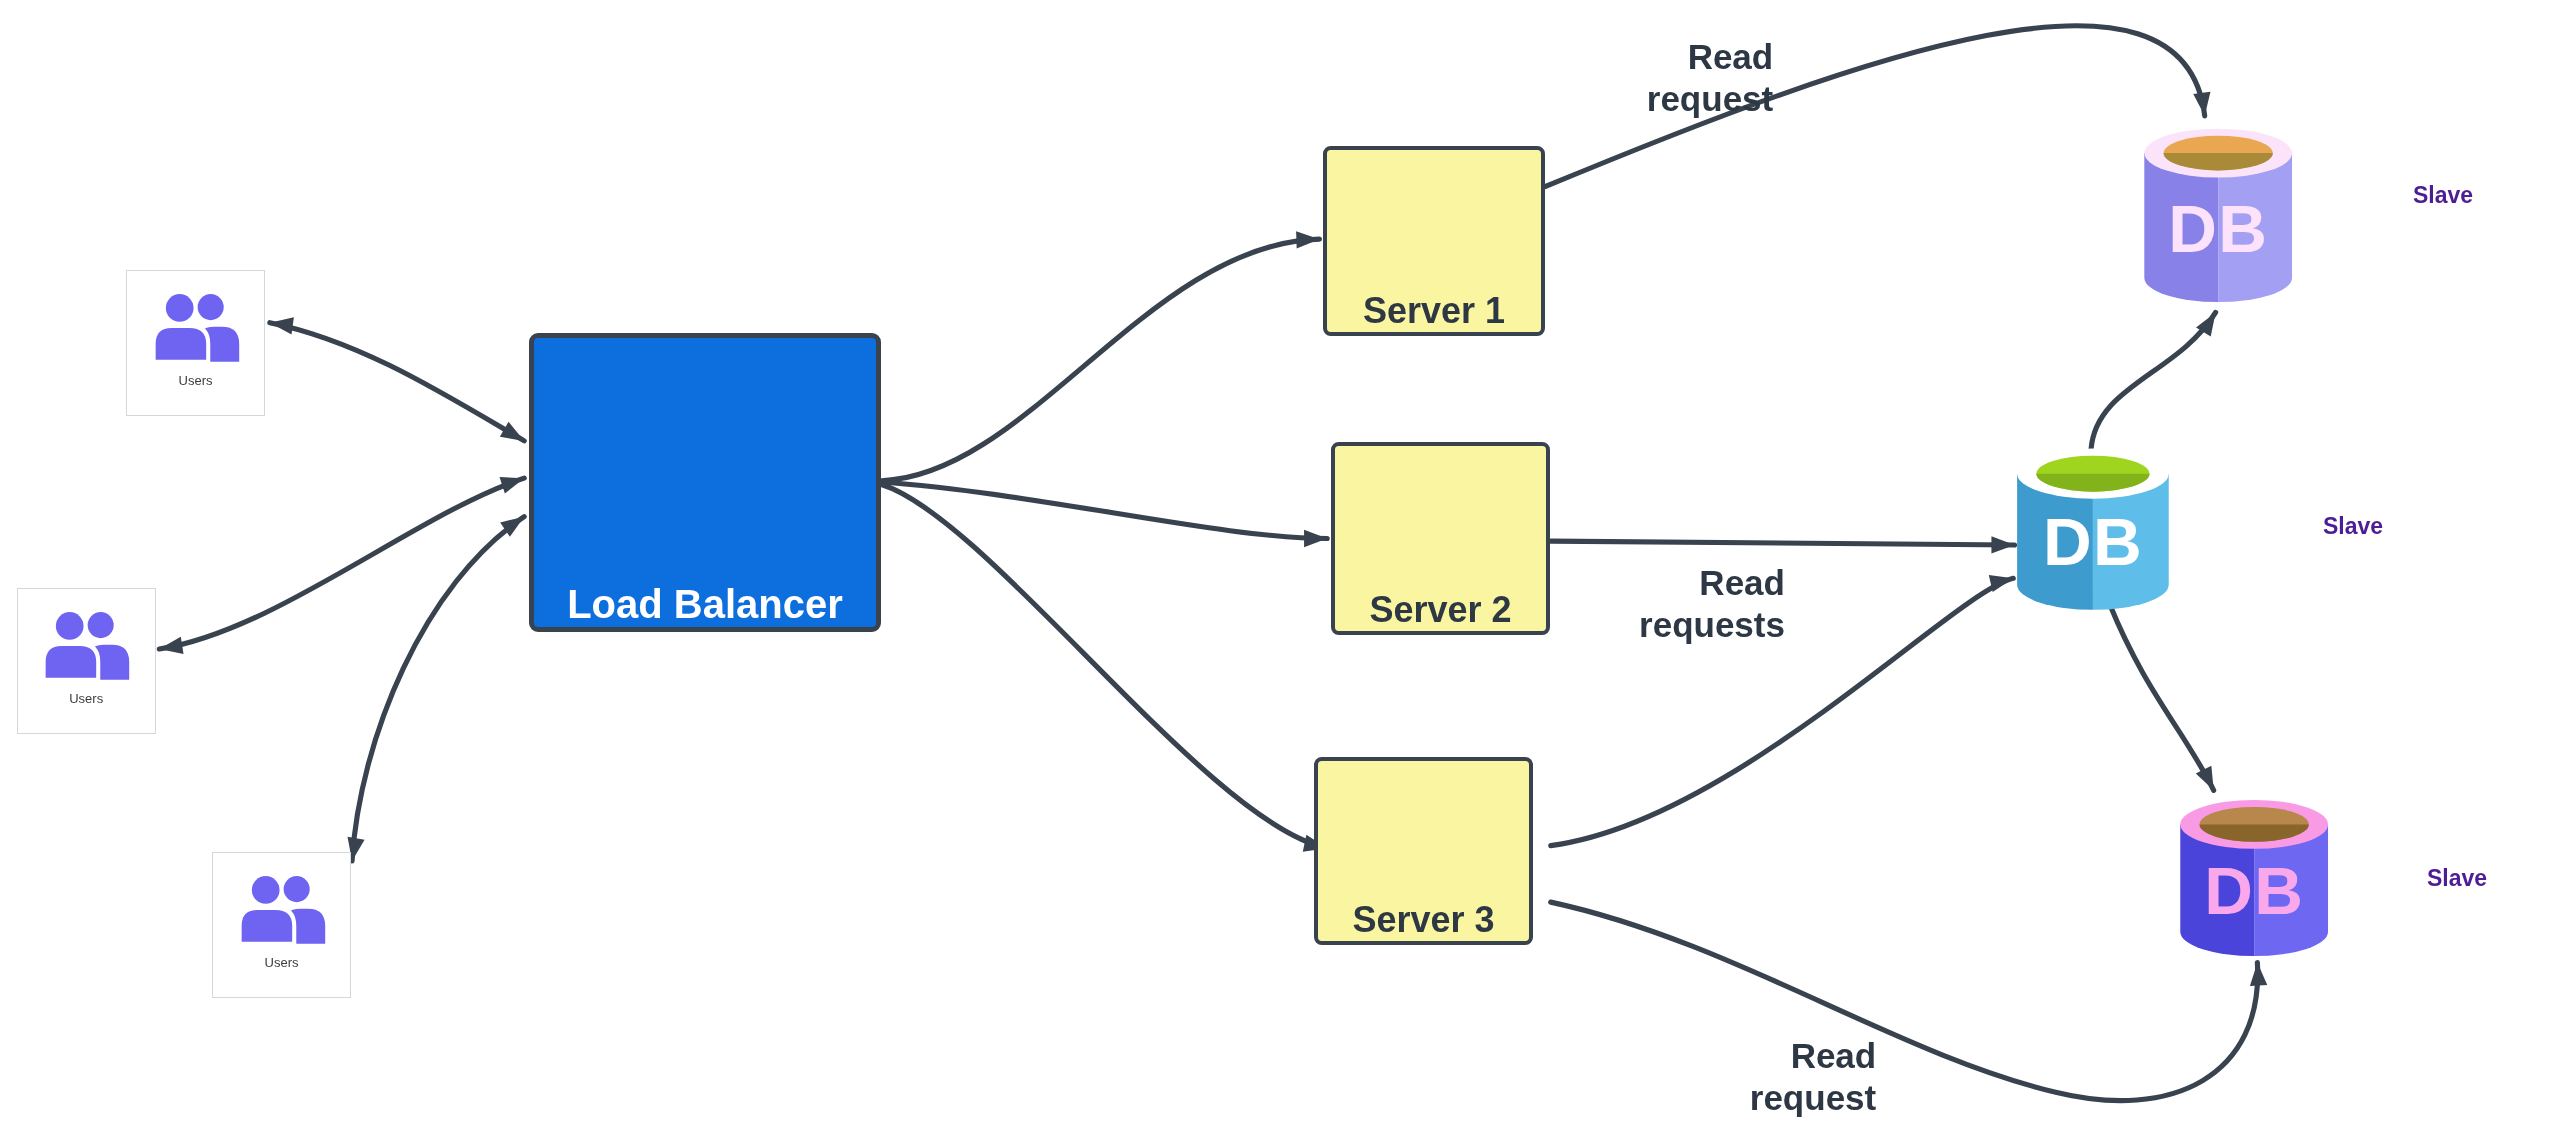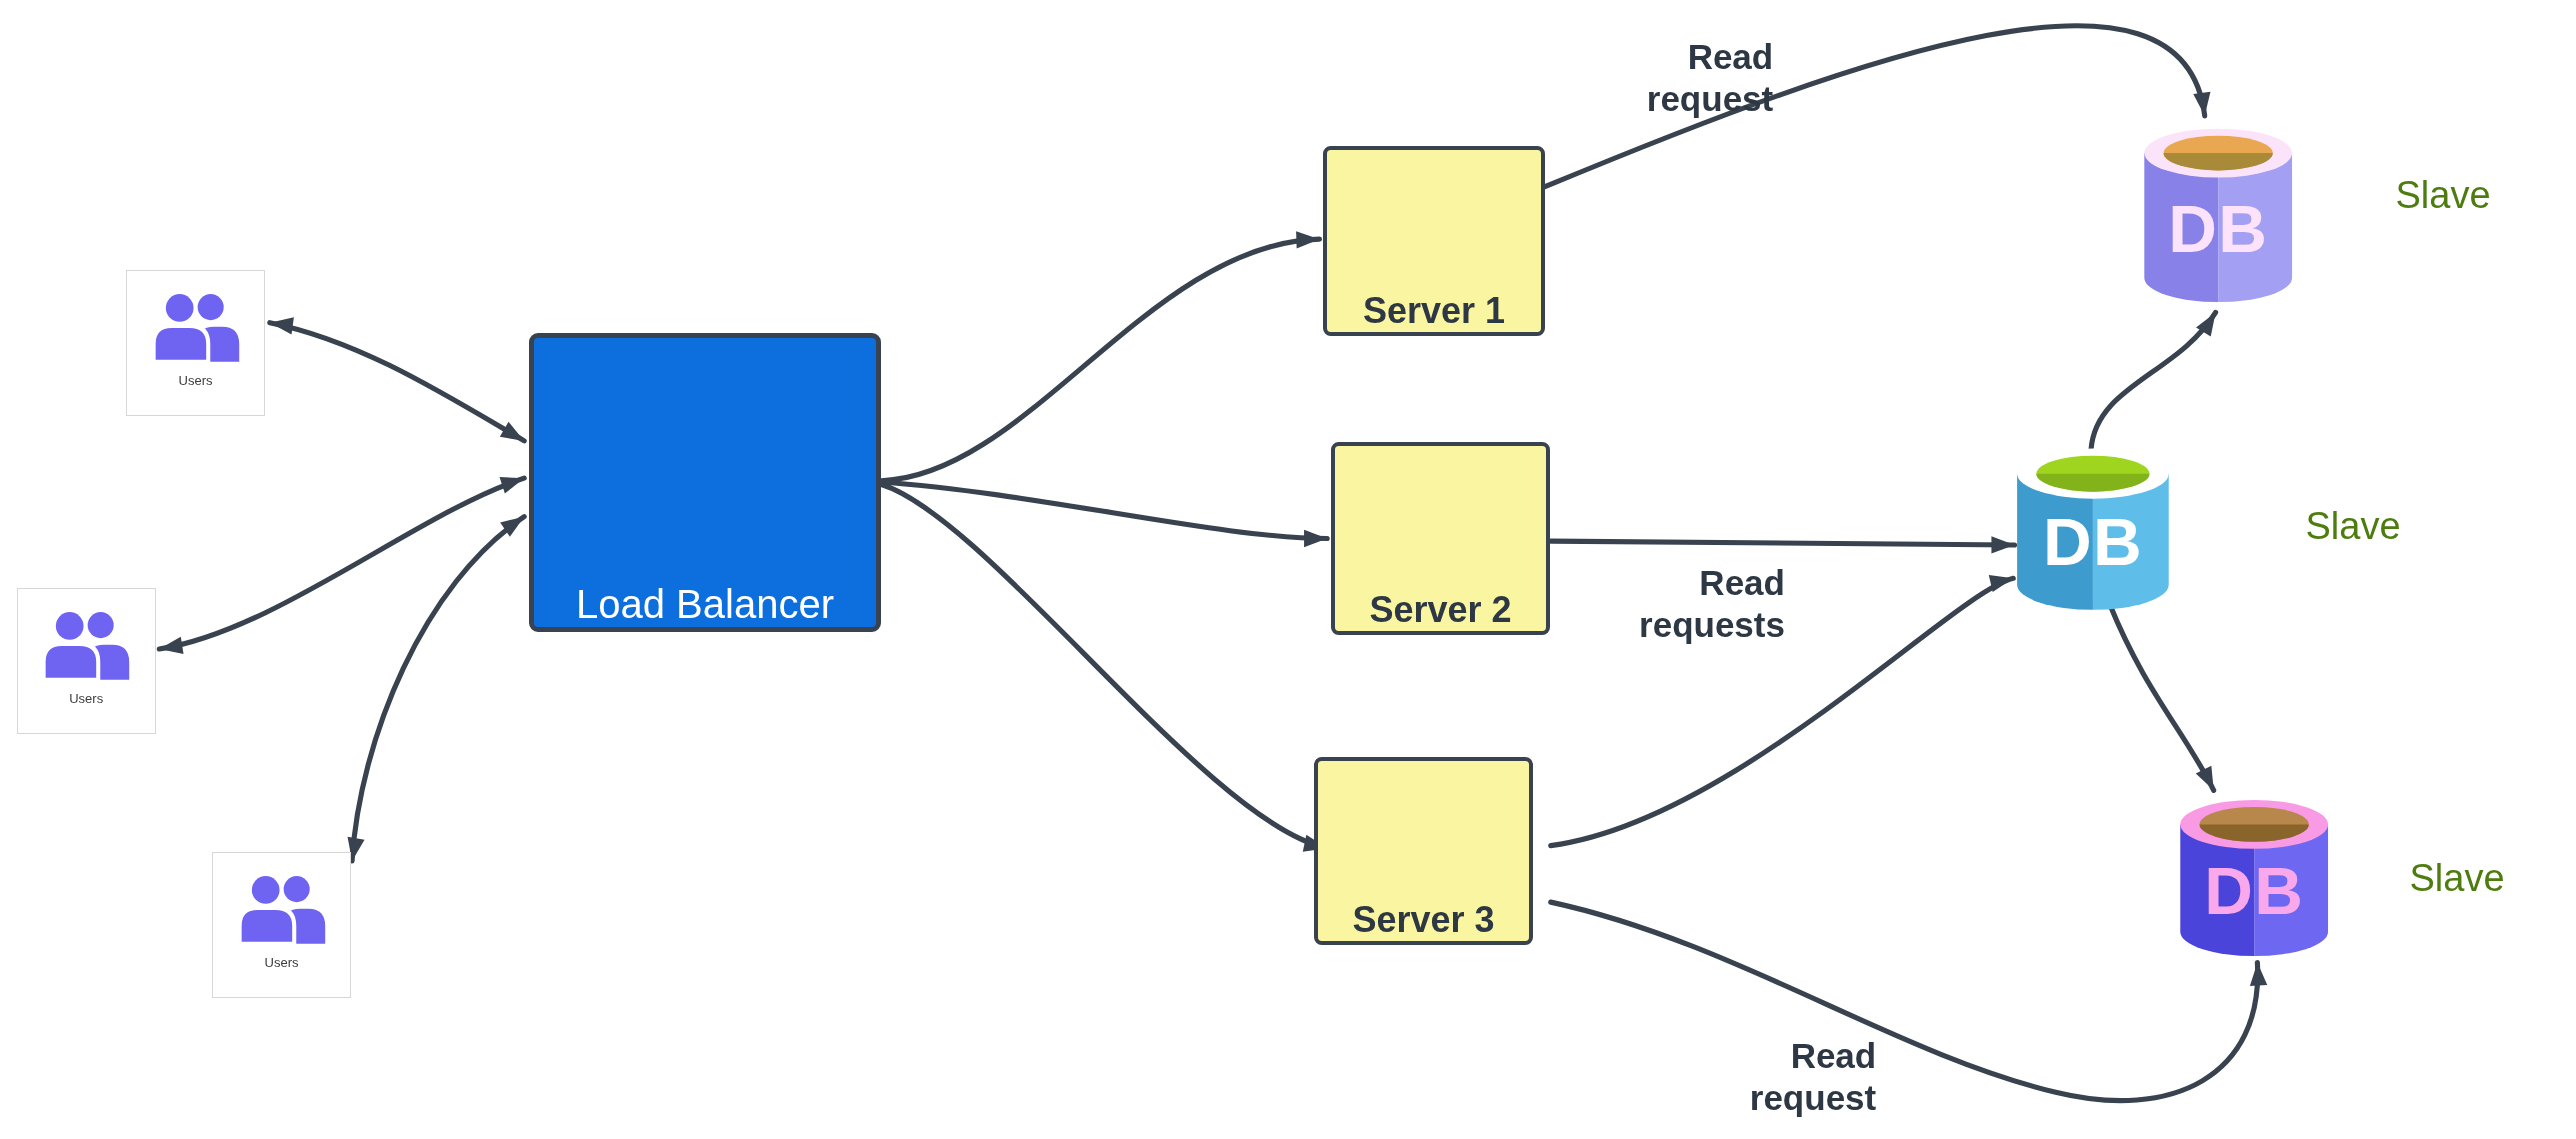--- a/index.html
+++ b/index.html
@@ -3,42 +3,42 @@
 <meta charset="utf-8">
 <style>
   html,body{margin:0;padding:0;background:#ffffff;}
   .canvas{position:relative;width:2576px;height:1140px;background:#ffffff;
           font-family:"Liberation Sans",sans-serif;overflow:hidden;}
   .layer{position:absolute;left:0;top:0;}
   .node{position:absolute;display:flex;align-items:flex-end;justify-content:center;
         box-sizing:border-box;text-align:center;}
   .lb{left:529px;top:333px;width:352px;height:299px;background:#0d6edd;
       border:5.1px solid #39434f;border-radius:9px;color:#ffffff;
-      font-size:40px;font-weight:normal;}
+      font-size:40px;font-weight:bold;}
   .server{background:#faf5a0;border:4.5px solid #39434f;border-radius:7.7px;
       color:#2d3844;font-size:36px;font-weight:bold;}
   #server1{left:1323px;top:146px;width:222px;height:190px;}
   #server2{left:1331px;top:442px;width:219px;height:193px;}
   #server3{left:1314px;top:757px;width:219px;height:188px;}
   .user-card{position:absolute;width:139px;height:146px;background:#ffffff;
       border:1.3px solid #d7d7d7;box-sizing:border-box;display:flex;
       flex-direction:column;align-items:center;}
   .user-card svg{margin-top:19px;width:98px;height:75px;}
   .user-caption{margin-top:8px;font-size:13px;color:#3c3c3c;}
   #users1{left:126px;top:270px;}
   #users2{left:16.7px;top:588px;}
   #users3{left:212px;top:852px;}
   .edge-label{position:absolute;transform:translate(-50%,-50%);
       font-weight:bold;font-size:35px;line-height:1.2;color:#2d3844;
       white-space:nowrap;text-align:right;}
   #label-read-top{left:1710px;top:78px;}
   #label-write{left:1712px;top:604px;}
   #label-read-bottom{left:1813px;top:1077px;}
   .role-label{position:absolute;transform:translate(-50%,-50%);
-      font-weight:normal;font-size:38px;color:#4d7c0f;white-space:nowrap;}
+      font-weight:bold;font-size:23px;color:#4c1d95;white-space:nowrap;}
   #role-slave-top{left:2443px;top:195px;}
   #role-master{left:2353px;top:526px;}
   #role-slave-bottom{left:2457px;top:878px;}
   .db-text{font-family:"Liberation Sans",sans-serif;font-weight:bold;
       font-size:105px;letter-spacing:2px;}
 </style>
 </head>
 <body>
 
 <div class="canvas">

